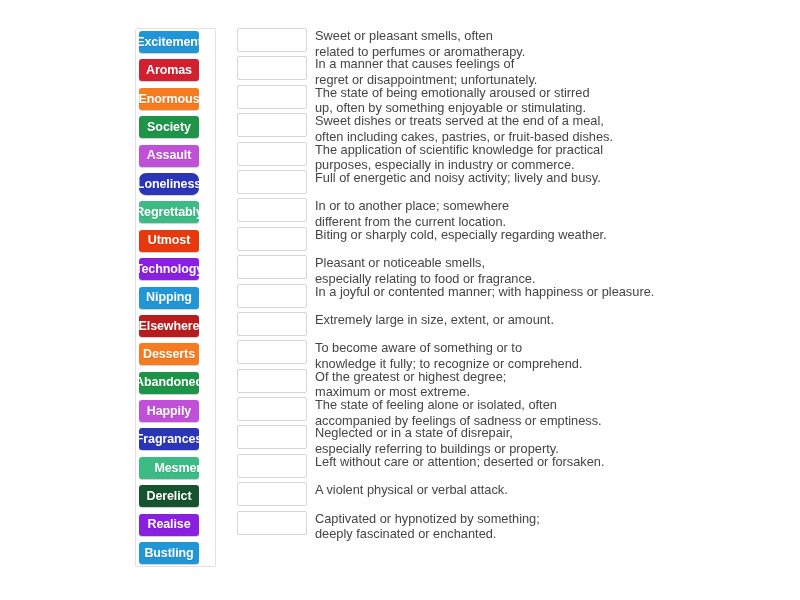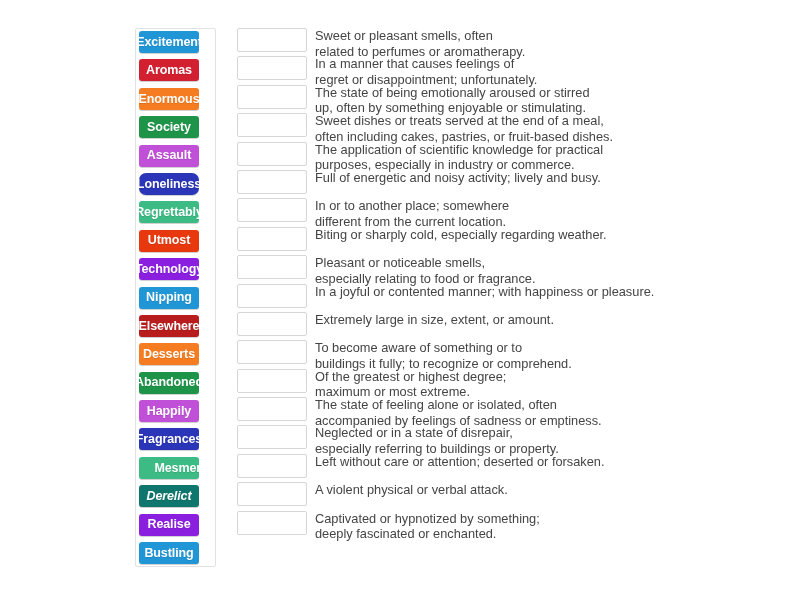--- a/index.html
+++ b/index.html
@@ -92,21 +92,21 @@
       <div class="tile" style="background-color: rgb(61, 187, 133);">Regrettably</div>
       <div class="tile" style="background-color: rgb(232, 56, 13);">Utmost</div>
       <div class="tile" style="background-color: rgb(139, 31, 224);">Technology</div>
       <div class="tile" style="background-color: rgb(33, 150, 214);">Nipping</div>
       <div class="tile" style="background-color: #b91c1c;">Elsewhere</div>
       <div class="tile" style="background-color: rgb(245, 124, 32);">Desserts</div>
       <div class="tile" style="background-color: rgb(30, 148, 73);">Abandoned</div>
       <div class="tile" style="background-color: rgb(192, 80, 216);">Happily</div>
       <div class="tile" style="background-color: rgb(42, 53, 184);">Fragrances</div>
       <div class="tile" style="background-color: rgb(61, 187, 133); padding-left: 42px;">Mesmerised</div>
-      <div class="tile" style="background-color: #0f766e; font-style: italic;">Derelict</div>
+      <div class="tile" style="background-color: #14532d;">Derelict</div>
       <div class="tile" style="background-color: rgb(139, 31, 224);">Realise</div>
       <div class="tile" style="background-color: rgb(33, 150, 214);">Bustling</div>
     </div>
 
   <div id="rows">
       <div class="row">
         <div class="dropbox"></div>
         <div class="definition">Sweet or pleasant smells, often
 related to perfumes or aromatherapy.</div>
       </div>
@@ -152,21 +152,21 @@
         <div class="dropbox"></div>
         <div class="definition">In a joyful or contented manner; with happiness or pleasure.</div>
       </div>
       <div class="row">
         <div class="dropbox"></div>
         <div class="definition">Extremely large in size, extent, or amount.</div>
       </div>
       <div class="row">
         <div class="dropbox"></div>
         <div class="definition">To become aware of something or to
-buildings it fully; to recognize or comprehend.</div>
+knowledge it fully; to recognize or comprehend.</div>
       </div>
       <div class="row">
         <div class="dropbox"></div>
         <div class="definition">Of the greatest or highest degree;
 maximum or most extreme.</div>
       </div>
       <div class="row">
         <div class="dropbox"></div>
         <div class="definition">The state of feeling alone or isolated, often
 accompanied by feelings of sadness or emptiness.</div>

